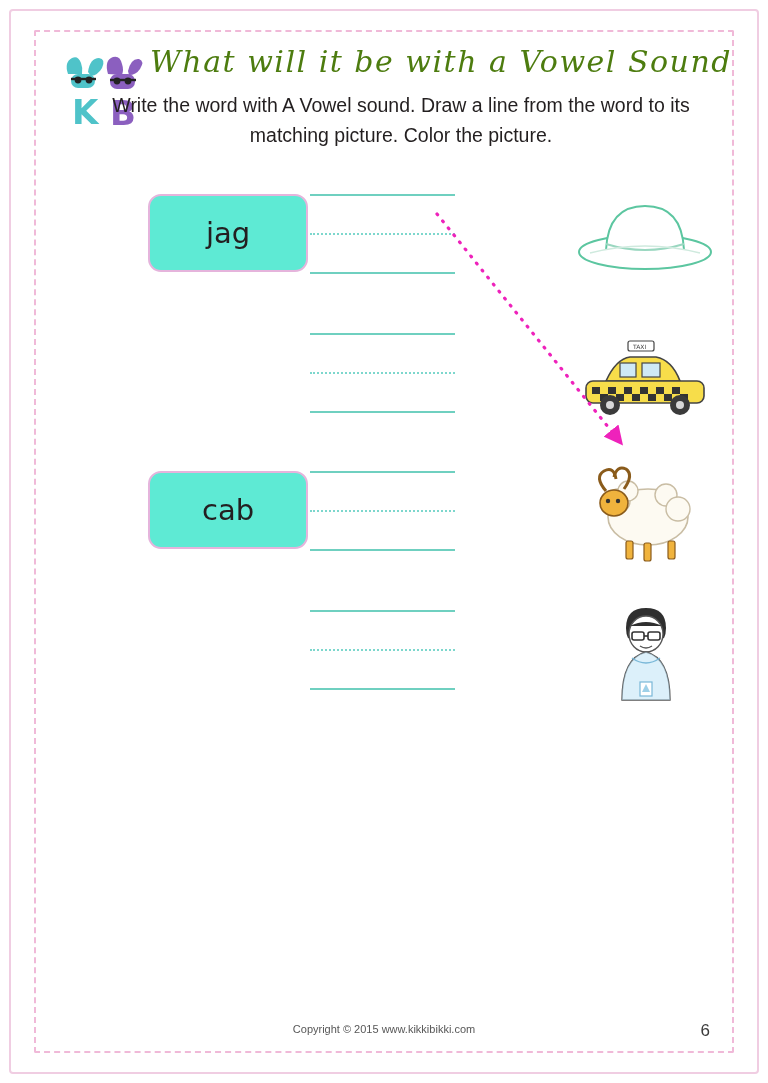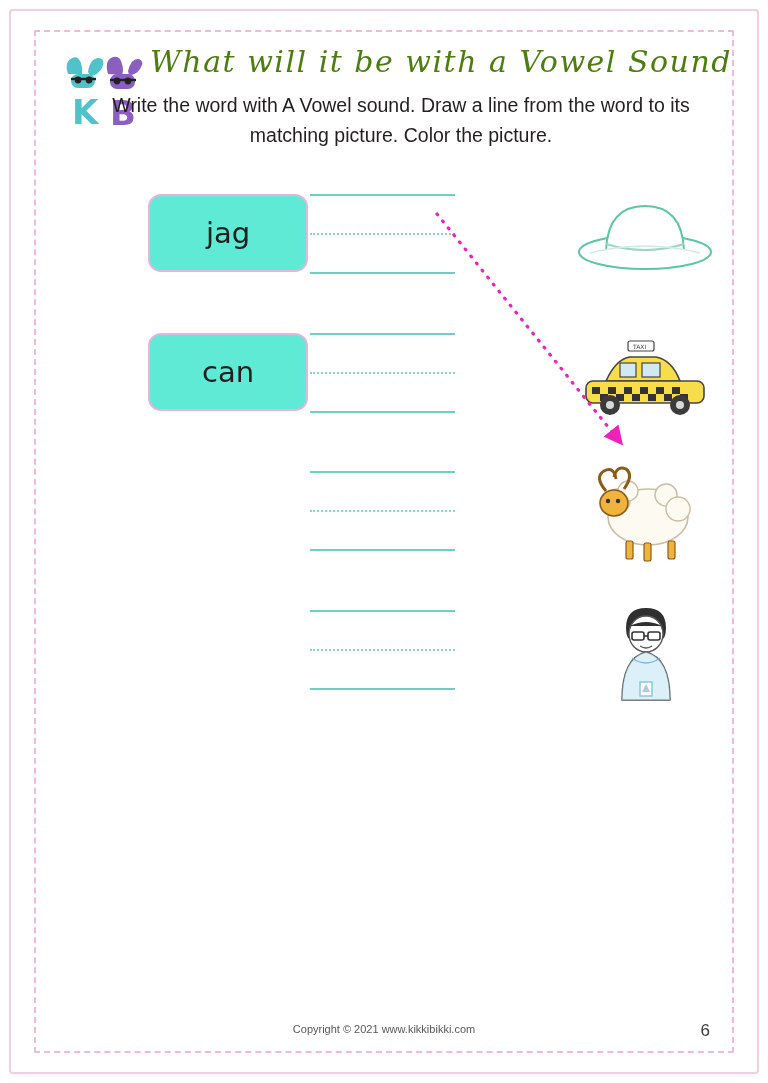--- a/index.html
+++ b/index.html
@@ -227,23 +227,20 @@
           <path d="M36 70 q2 -44 39 -44 q37 0 39 44" fill="#ffffff" stroke="#5cc6a0" stroke-width="2"></path>
           <path d="M36 64 q39 12 78 0" fill="none" stroke="#9ad7c0" stroke-width="2"></path>
           <path d="M20 73 q55 -14 110 0" fill="none" stroke="#cfeade" stroke-width="1.5"></path>
         </svg>
       </div>
     </div>
 
 
 
     <div class="row">
-      <div class="word-box">
-        <span class="word-text">can</span>
-      </div>
       <div class="lines">
         <div class="line-solid line-top"></div>
         <div class="line-dotted"></div>
         <div class="line-solid line-bottom"></div>
       </div>
       <div class="pic">
         <svg width="150" height="118" viewBox="0 0 150 118">
           <rect x="58" y="22" width="26" height="10" rx="2" fill="#ffffff" stroke="#444" stroke-width="1.2"></rect>
           <text x="63" y="30" font-family="DejaVu Sans, sans-serif" font-size="6" fill="#444">TAXI</text>
           <path d="M36 62 q10 -22 24 -24 h26 q16 3 24 24 z" fill="#f7dd4a" stroke="#444" stroke-width="1.6"></path>
@@ -266,20 +263,23 @@
           </g>
           <circle cx="40" cy="86" r="10" fill="#3b3b3b"></circle>
           <circle cx="40" cy="86" r="4" fill="#d8d8d8"></circle>
           <circle cx="110" cy="86" r="10" fill="#3b3b3b"></circle>
           <circle cx="110" cy="86" r="4" fill="#d8d8d8"></circle>
         </svg>
       </div>
     </div>
 
     <div class="row">
+      <div class="word-box">
+        <span class="word-text">cab</span>
+      </div>
       <div class="lines">
         <div class="line-solid line-top"></div>
         <div class="line-dotted"></div>
         <div class="line-solid line-bottom"></div>
       </div>
       <div class="pic">
         <svg width="150" height="118" viewBox="0 0 150 118">
           <ellipse cx="78" cy="60" rx="40" ry="28" fill="#fdfaf2" stroke="#c9bda4" stroke-width="1.6"></ellipse>
           <circle cx="48" cy="44" r="12" fill="#fdfaf2" stroke="#c9bda4" stroke-width="1.4"></circle>
           <circle cx="58" cy="34" r="10" fill="#fdfaf2" stroke="#c9bda4" stroke-width="1.4"></circle>
@@ -325,16 +325,16 @@
 
   <svg class="arrow-layer">
     <defs>
       <marker id="arrowhead" markerWidth="6" markerHeight="6" refX="3" refY="3" orient="auto">
         <path d="M0,0 L6,3 L0,6 z" fill="#ee22bb"></path>
       </marker>
     </defs>
     <line x1="437" y1="214" x2="617" y2="438" stroke="#ee22bb" stroke-width="3.2" stroke-linecap="round" stroke-dasharray="1 8" marker-end="url(#arrowhead)"></line>
   </svg>
 
-  <div class="footer-copy">Copyright © 2021 www.kikkibikki.com</div>
+  <div class="footer-copy">Copyright © 2015 www.kikkibikki.com</div>
   <div class="page-num">6</div>
 
 </div>
 
 </body></html>

